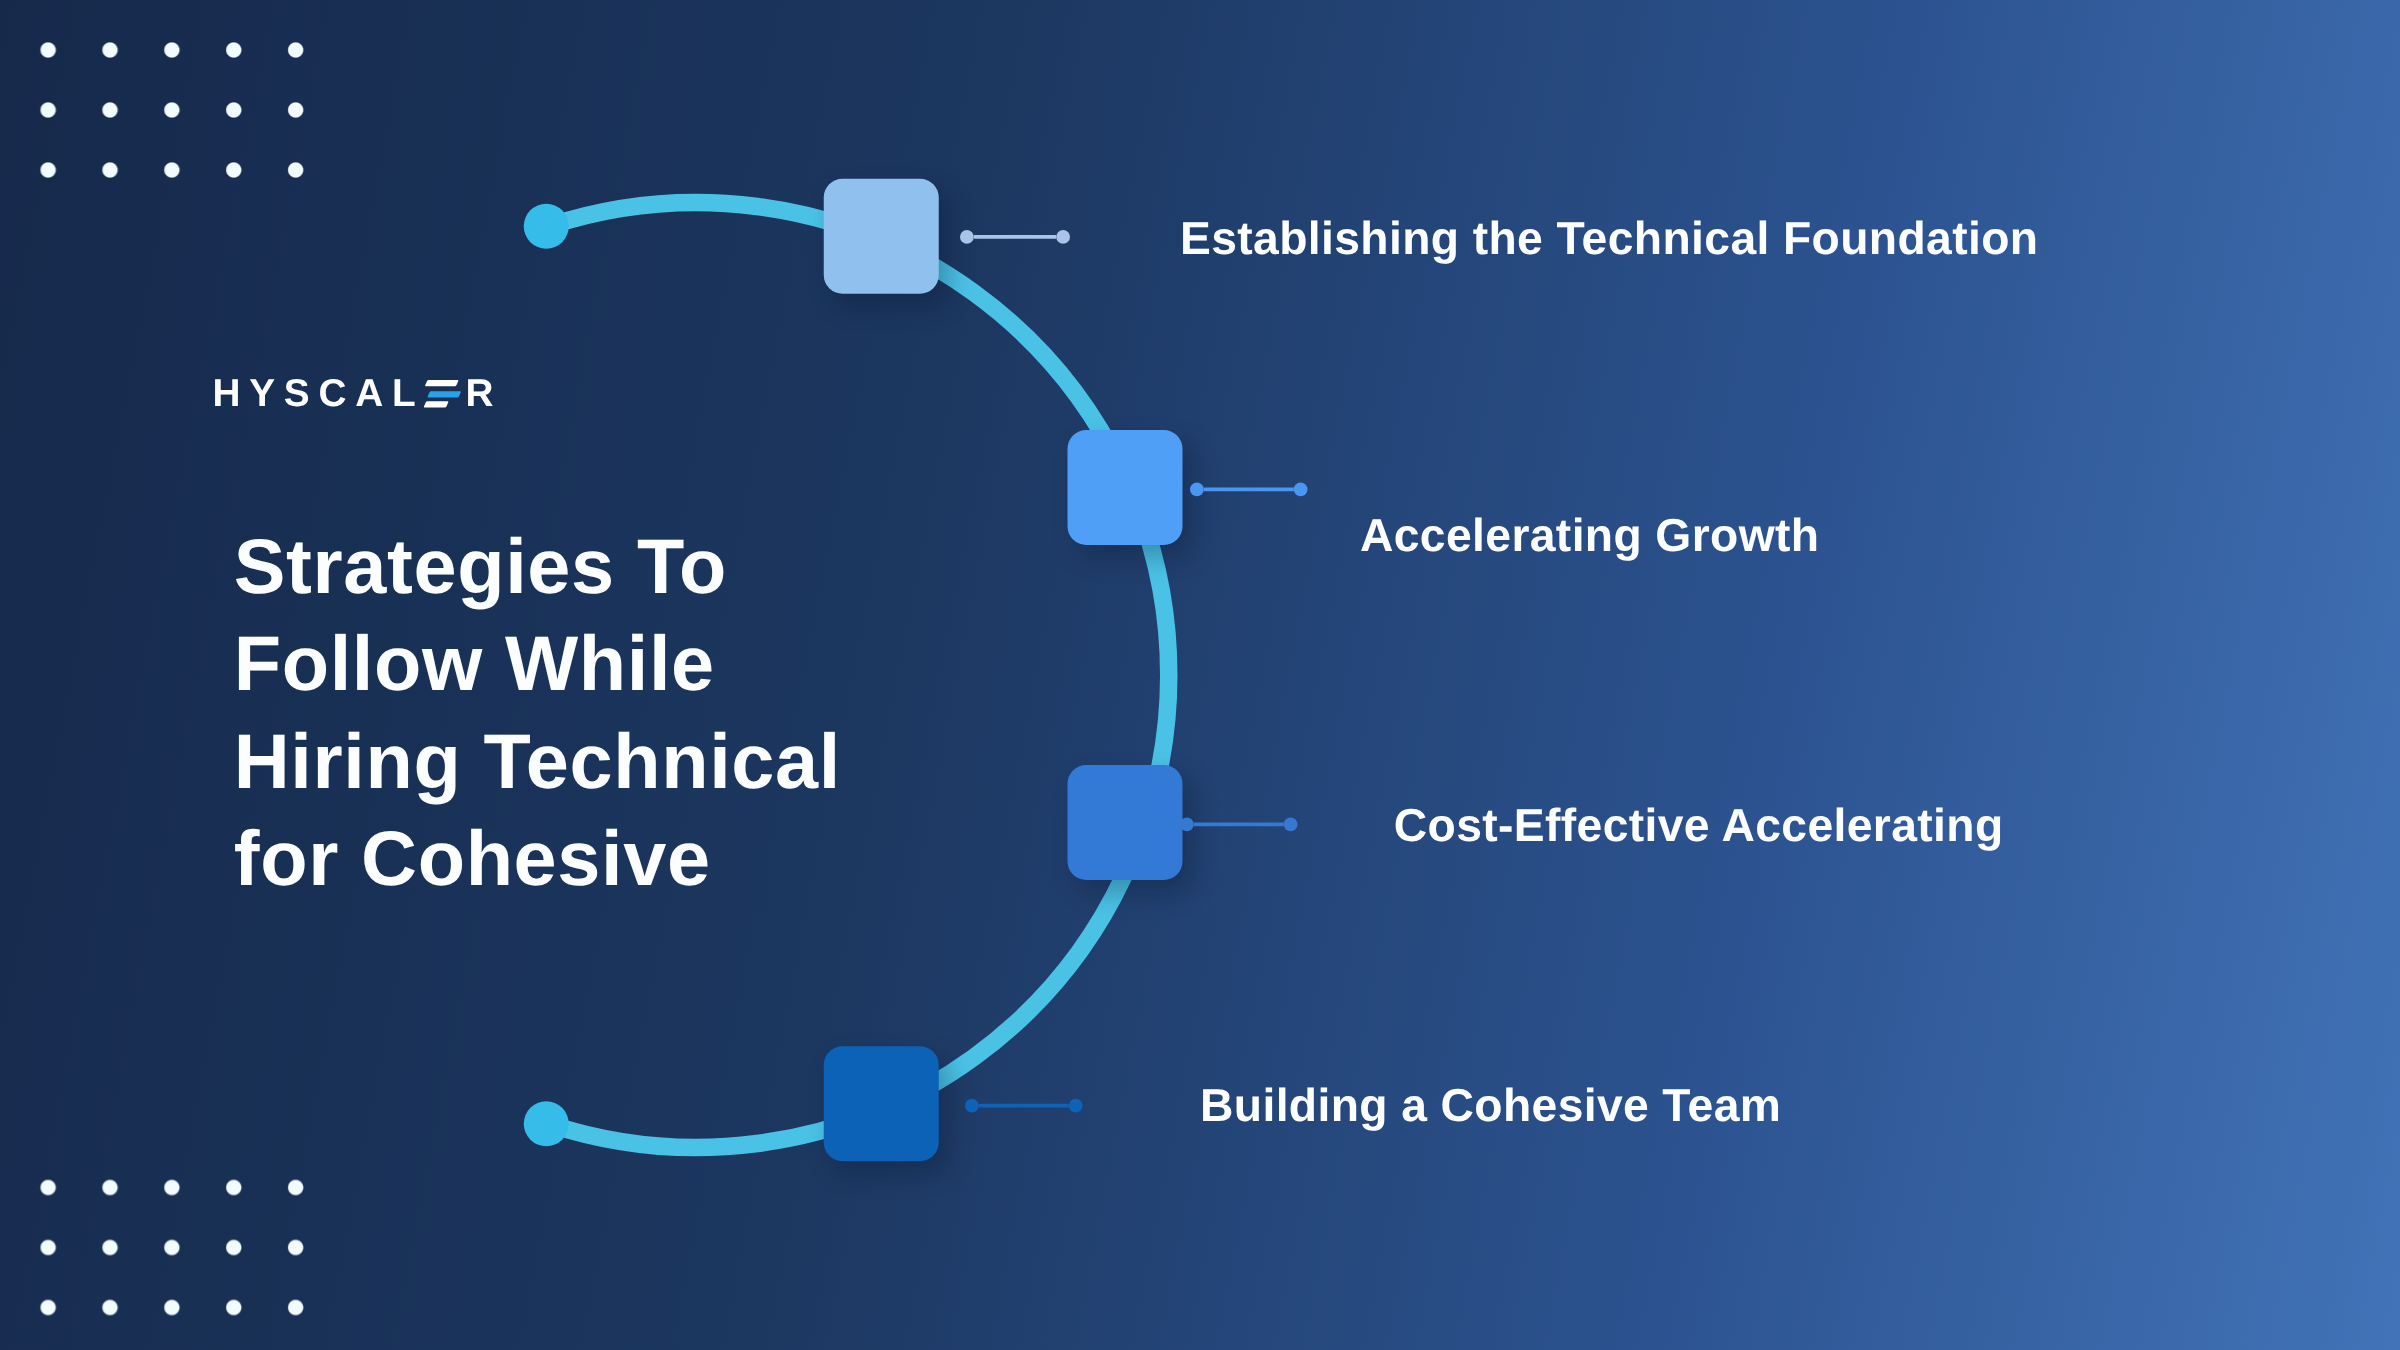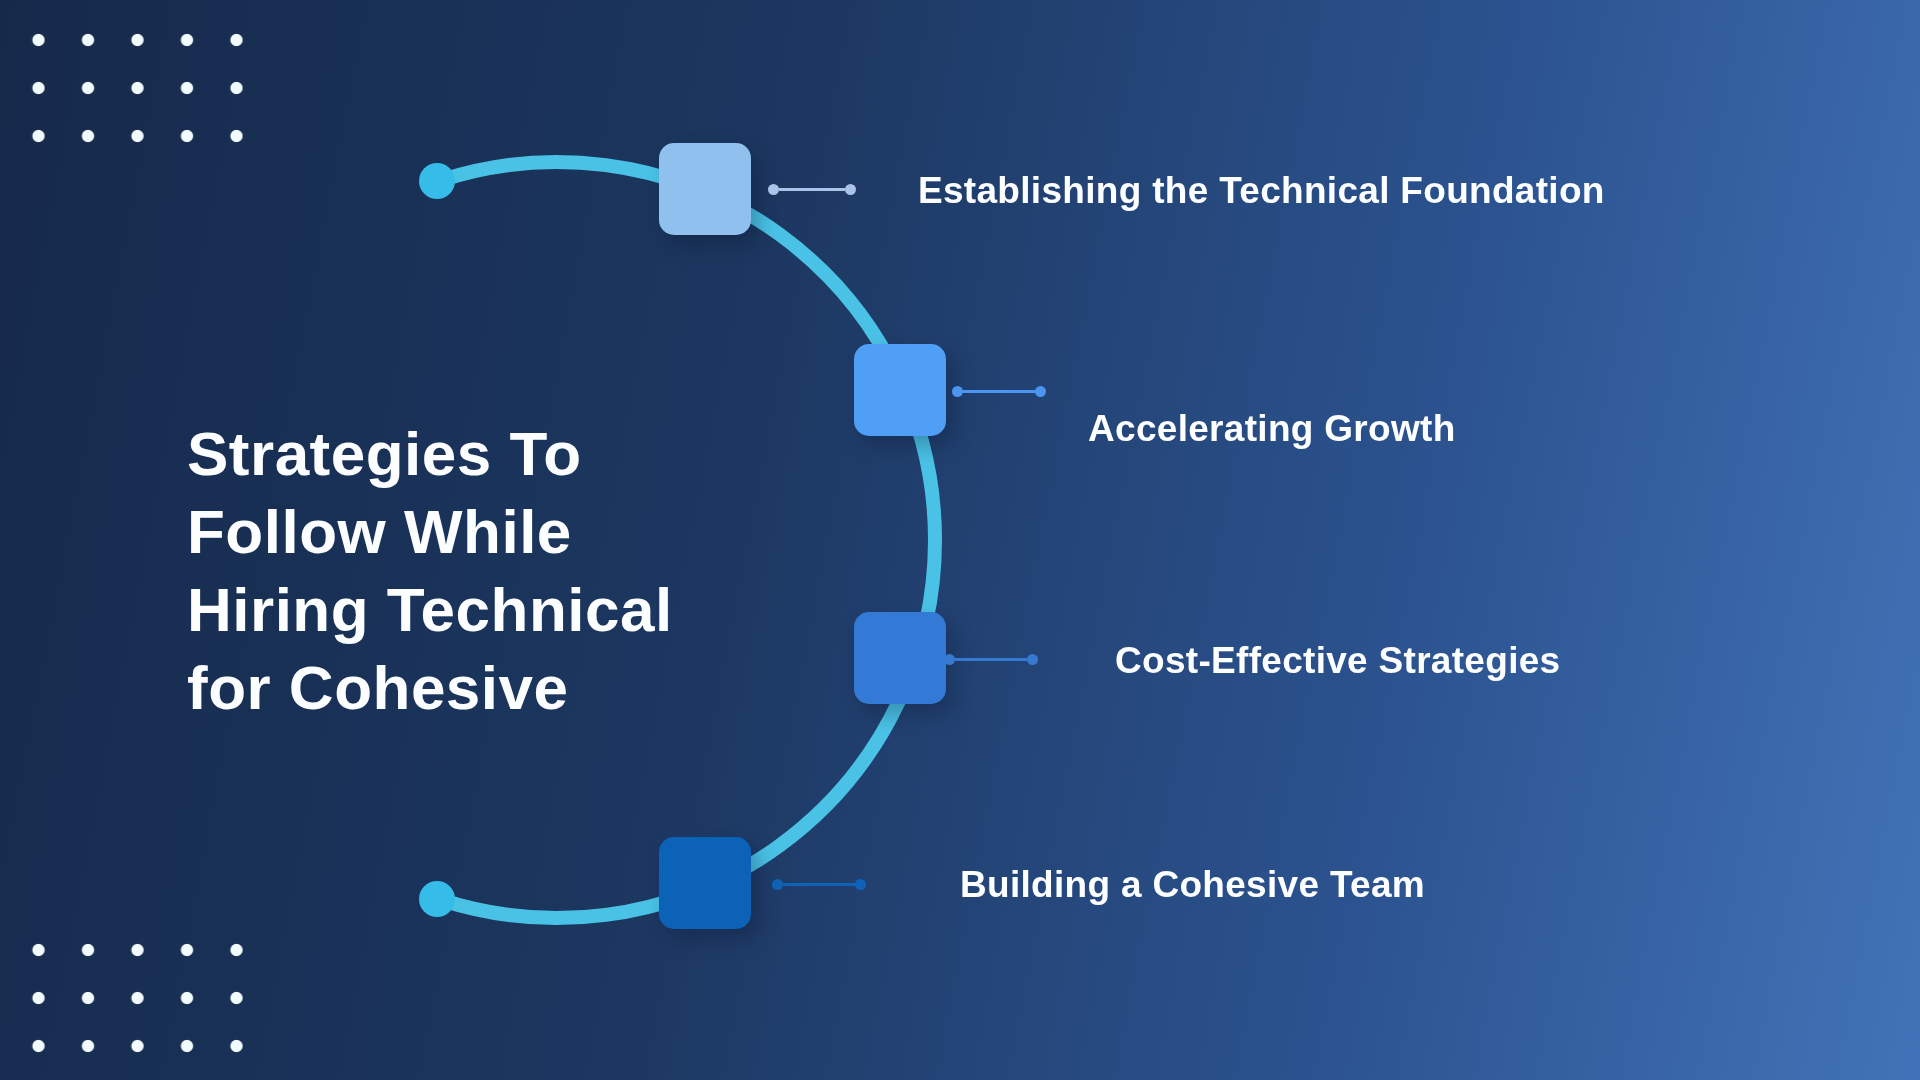--- a/index.html
+++ b/index.html
@@ -30,21 +30,21 @@
   .connector{position:absolute;display:flex;align-items:center;height:12px;}
   .cdot{width:11px;height:11px;border-radius:50%;background:currentColor;flex:0 0 auto;}
   .cline{flex:1 1 auto;height:3px;background:currentColor;}
   .c1{left:768px;top:183px;width:88px;}
   .c2{left:952px;top:385px;width:94px;}
   .c3{left:944px;top:653px;width:94px;}
   .c4{left:772px;top:878px;width:94px;}
   
   .label{position:absolute;transform:translateY(-50%);white-space:nowrap;
          color:#fdfeff;font-size:37px;font-weight:bold;letter-spacing:.3px;}
-  .l1{left:918px;top:191px;}
+  .l1{left:944px;top:191px;}
   .l2{left:1088px;top:394px;margin-top:35px;}
   .l3{left:1115px;top:661px;}
   .l4{left:928px;top:885px;margin-left:32px;}
   
   .logo{position:absolute;left:170px;top:297px;display:flex;align-items:center;
         color:#ffffff;font-size:31px;font-weight:bold;letter-spacing:7px;}
   .logo-e{display:inline-flex;flex-direction:column;justify-content:center;
           width:25px;height:26px;margin:0 6px 0 2px;gap:4px;}
   .logo-e .bar{display:block;height:4.5px;border-radius:1px;background:#ffffff;
                transform:skewX(-24deg);}
@@ -90,23 +90,32 @@
     <span class="cdot"></span>
   </div>
   <div class="connector c4" style="color: rgb(14, 99, 184);">
     <span class="cdot"></span>
     <span class="cline"></span>
     <span class="cdot"></span>
   </div>
 
   <div class="label l1">Establishing the Technical Foundation</div>
   <div class="label l2">Accelerating Growth</div>
-  <div class="label l3">Cost-Effective Strategies</div>
+  <div class="label l3">Cost-Effective Accelerating</div>
   <div class="label l4">Building a Cohesive Team</div>
 
+  <div class="logo">
+    <span>HYSCAL</span>
+    <span class="logo-e">
+      <span class="bar b1"></span>
+      <span class="bar b2" style="background: rgb(42, 162, 232);"></span>
+      <span class="bar b3"></span>
+    </span>
+    <span>R</span>
+  </div>
 
   <h1 class="title">
     <div>Strategies To</div>
     <div>Follow While</div>
     <div>Hiring Technical</div>
     <div>for Cohesive</div>
   </h1>
 
 </div>
 

